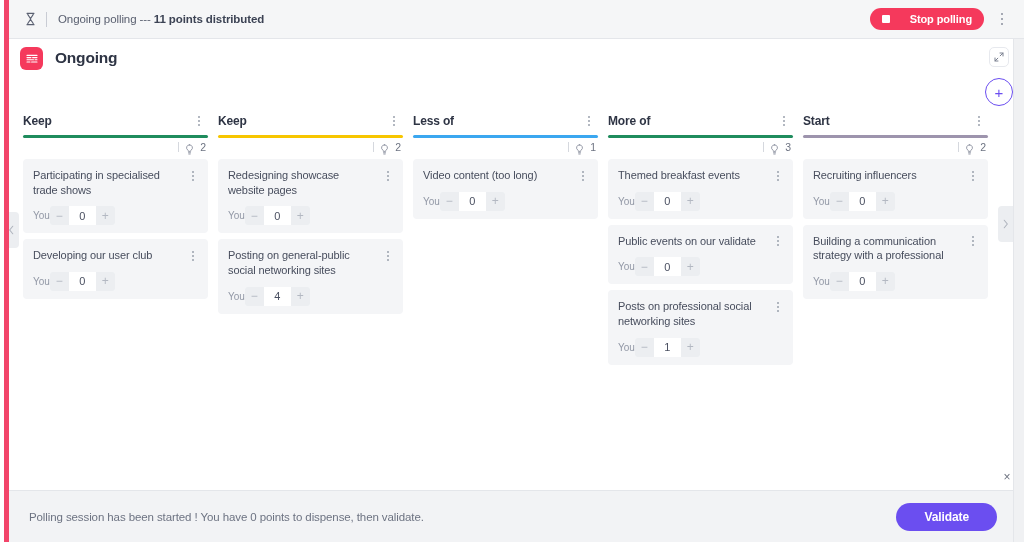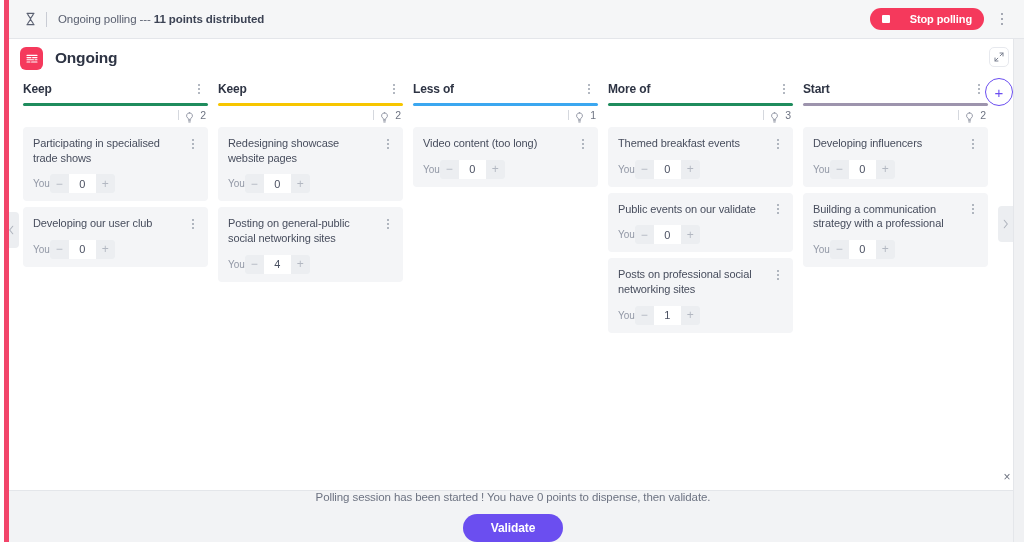--- a/index.html
+++ b/index.html
@@ -151,20 +151,21 @@
   .columns {
     position: absolute;
     left: 14px; top: 5px;
     display: flex;
     gap: 0px;
   }
   .column {
     width: 195px;
     flex: none;
     padding-right: 10px;
+    margin-top: 32px;
   }
   .col-headrow {
     display: flex;
     align-items: flex-start;
     justify-content: space-between;
     height: 19px;
   }
   .col-title {
     font-size: 12px;
     font-weight: 700;
@@ -354,21 +355,20 @@
   
   .footer {
     position: absolute;
     left: 9px; right: 11px; bottom: 0;
     height: 52px;
     background: #f2f3f5;
     border-top: 1px solid #e4e6ea;
     display: flex;
     align-items: center;
     padding: 0 16px 0 20px;
-    flex-direction: column;
   }
   .footer-text {
     font-size: 11.5px;
     color: #6d7382;
     flex: 1;
     letter-spacing: -0.1px;
   }
   .validate-btn {
     background: #6b4ef0;
     color: #ffffff;
@@ -678,21 +678,21 @@
             <span class="count-sep"></span>
             <span class="bulb-icon"><svg viewBox="0 0 10 12" width="9" height="11" fill="none" stroke="currentColor" stroke-width="1" stroke-linecap="round">
                 <path d="M5 .8a3.2 3.2 0 0 0-1.9 5.8c.4.3.6.7.6 1.1v.4h2.6v-.4c0-.4.2-.8.6-1.1A3.2 3.2 0 0 0 5 .8Z"></path>
                 <path d="M3.9 9.6h2.2M4.2 11h1.6"></path>
               </svg></span>
             <span class="count-num">2</span>
           </div>
           <div class="card-list">
             <div class="card">
               <div class="card-toprow">
-                <span class="card-title">Developing influencers</span>
+                <span class="card-title">Recruiting influencers</span>
                 <span class="card-kebab">
                   <i></i>
                   <i></i>
                   <i></i>
                 </span>
               </div>
               <div class="card-botrow">
                 <span class="card-author">You</span>
                 <span class="stepper">
                   <button class="step-btn">−</button>

